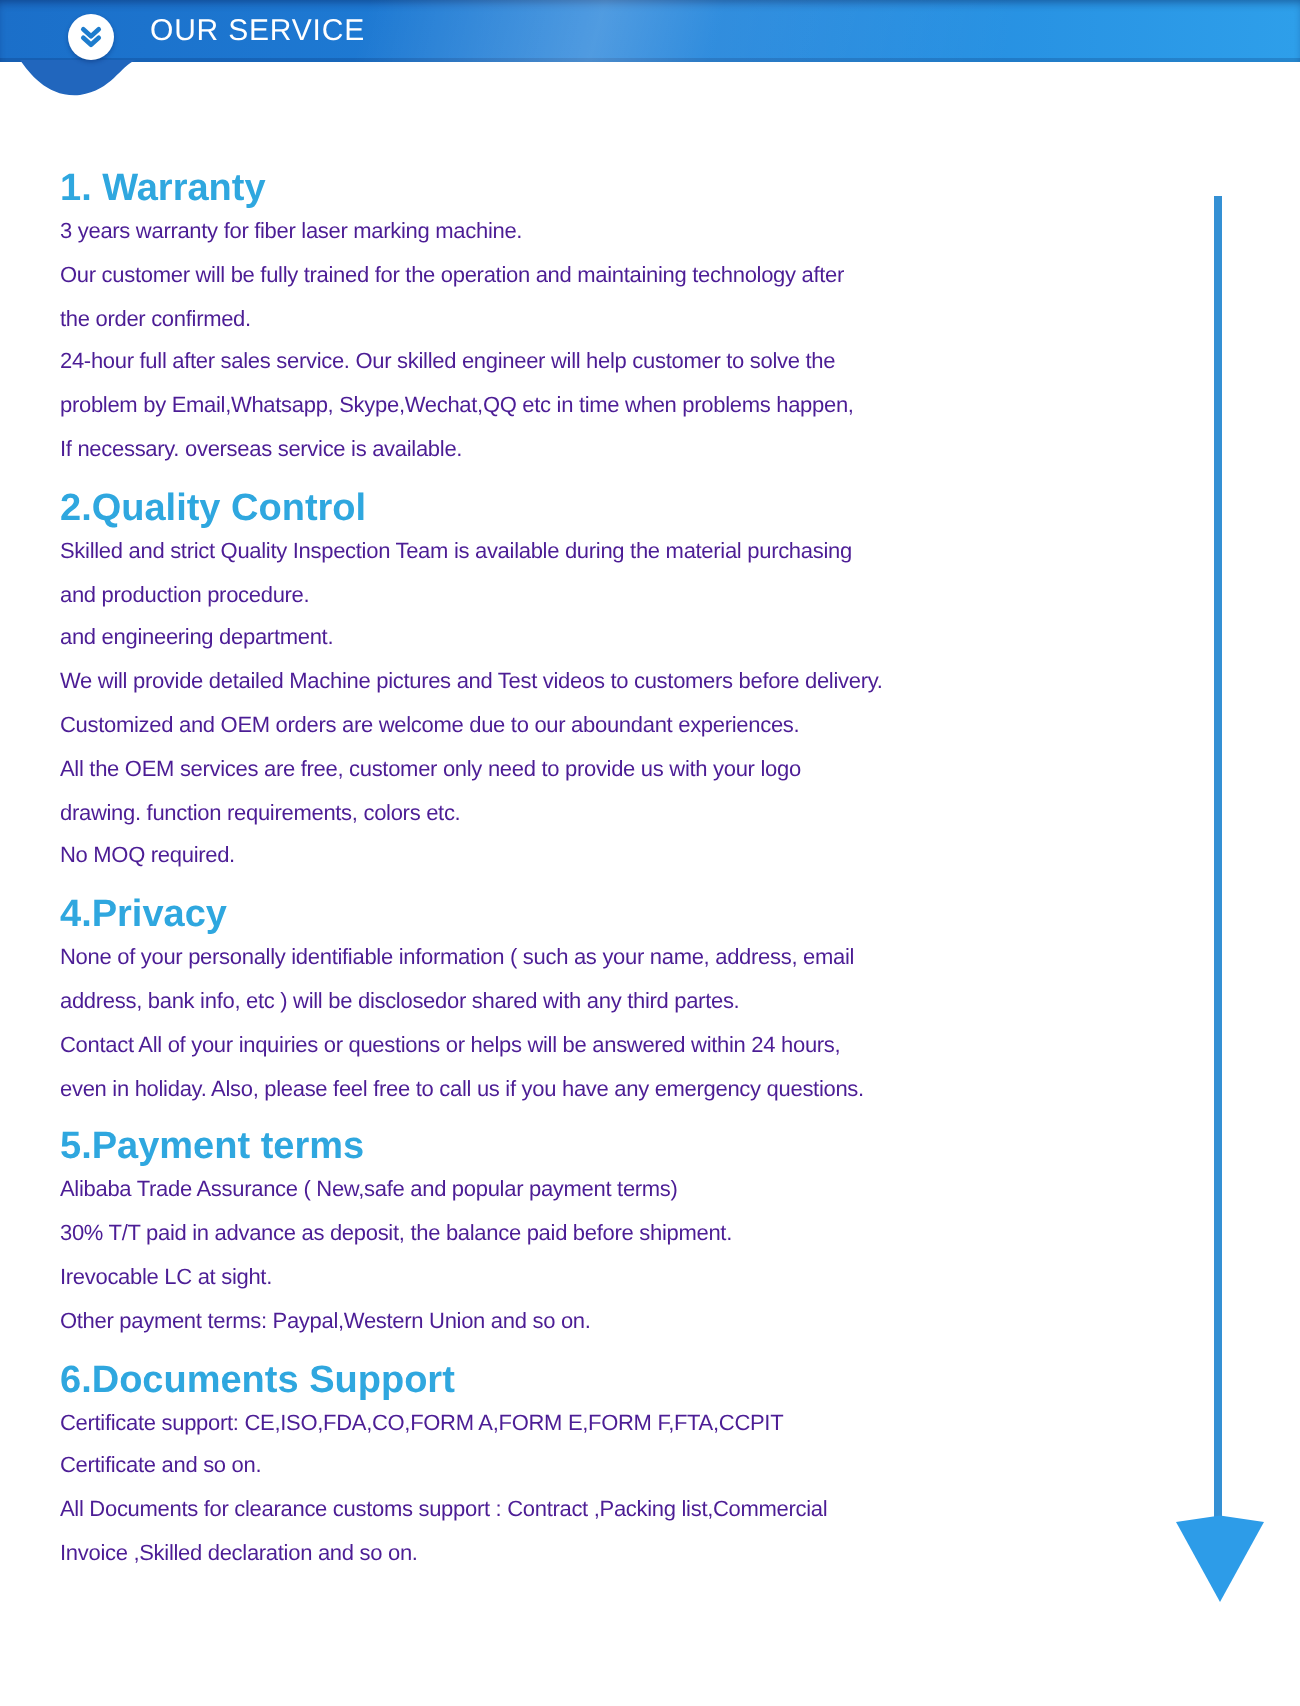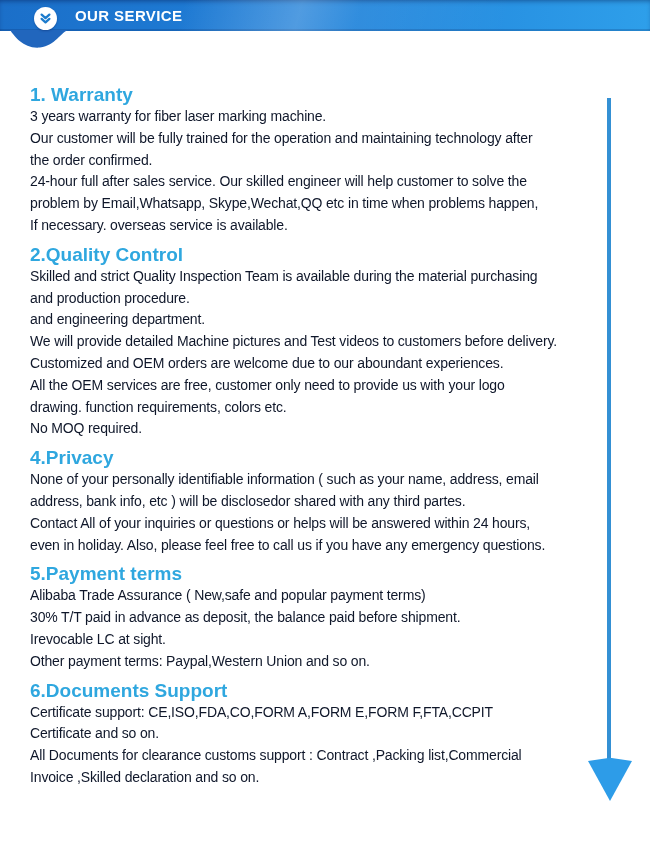--- a/index.html
+++ b/index.html
@@ -23,33 +23,33 @@
   .header-tab{
     position:absolute;left:10px;top:30px;width:58px;height:19px;
   }
   .header-circle{
     position:absolute;left:34px;top:7px;width:23px;height:23px;border-radius:50%;
     background:#ffffff;display:flex;align-items:center;justify-content:center;
     box-shadow:0 1px 2px rgba(0,30,90,.35);z-index:2;
   }
   .header-title{
     position:absolute;left:75px;top:0;height:45px;line-height:31px;
-    color:#ffffff;font-size:15px;font-weight:bold;letter-spacing:.4px;z-index:2;
+    color:#ffffff;font-size:15px;font-weight:normal;letter-spacing:.4px;z-index:2;
   }
   
   .content{
     position:absolute;left:30px;top:77px;width:575px;
   }
   .section-heading{
     font-size:19px;font-weight:bold;line-height:23px;
     color:#2fa7df;margin-top:6px;white-space:nowrap;
   }
   .text-line{
-    font-size:14px;line-height:21.8px;letter-spacing:-0.15px;
-    color:#0f172a;white-space:nowrap;
+    font-size:11px;line-height:21.8px;letter-spacing:-0.15px;
+    color:#4c1d95;white-space:nowrap;
   }
   
   .arrow-line{
     position:absolute;left:607px;top:98px;width:4px;height:662px;
     background:#3490d4;
   }
   .arrow-head{
     position:absolute;left:588px;top:756px;width:44px;height:45px;
     background:#2d9ce8;
     clip-path:polygon(50% 4%,100% 11%,50% 100%,0 11%);

